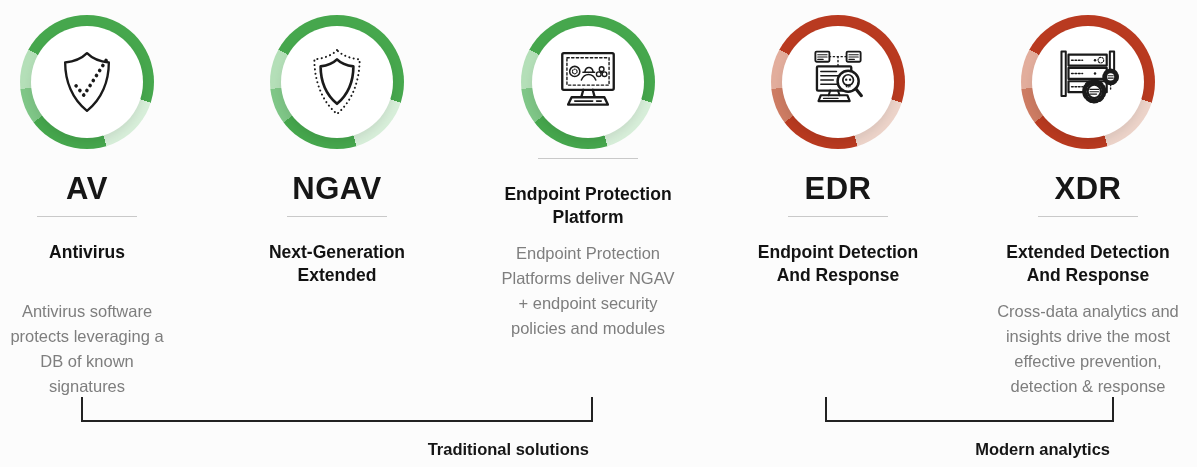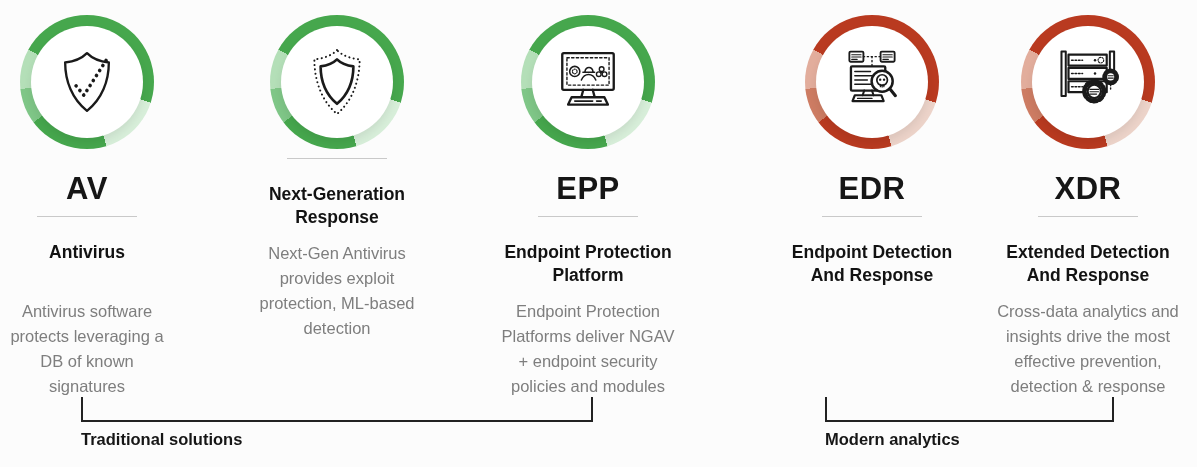--- a/index.html
+++ b/index.html
@@ -6,21 +6,21 @@
   body {
     width:1197px; height:467px; position:relative; overflow:hidden;
     background:#fcfcfc;
     font-family:"Liberation Sans", sans-serif;
     color:#161616;
   }
   .col { position:absolute; top:15px; width:250px; text-align:center; }
   .col-1 { left:-38px; }
   .col-2 { left:212px; }
   .col-3 { left:463px; }
-  .col-4 { left:747px;text-align:center; }
+  .col-4 { left:713px;text-align:center; }
   .col-5 { left:963px; }
 
   .ring {
     width:134px; height:134px; border-radius:50%;
     margin:0 auto; display:flex; align-items:center; justify-content:center;
   }
   .ring-green {
     background: conic-gradient(#46a74d 0deg 108deg, #d7eed9 108deg 163deg,
       #46a74d 163deg 233deg, #7fc687 233deg 264deg, #b4dfb8 264deg 299deg, #46a74d 299deg 360deg);
   }
@@ -52,22 +52,22 @@
     white-space:pre-line; width:240px; margin:0 auto;
   }
 
   .bracket {
     position:absolute; top:397px; height:23px;
     border-left:2px solid #222; border-right:2px solid #222; border-bottom:2px solid #222;
   }
   .bracket-traditional { left:81px;  width:508px; }
   .bracket-modern      { left:825px; width:285px; }
   .bracket-label {
-    position:absolute; top:430px; font-size:16.5px; font-weight:700;
-    text-align:left; color:#161616;
+    position:absolute; top:440px; font-size:16.5px; font-weight:700;
+    text-align:right; color:#161616;
   }
   .label-traditional { left:81px;  width:508px; }
   .label-modern      { left:825px; width:285px; }
 </style>
 </head>
 <body>
 
 <div class="col col-1">
   <div class="ring ring-green">
     <div class="ring-inner">
@@ -92,27 +92,24 @@
   <div class="ring ring-green">
     <div class="ring-inner">
       <svg class="icon-svg" viewBox="0 0 100 100">
         <g stroke="#1a1a1a" fill="none" stroke-linecap="round" stroke-linejoin="round">
           <path d="M50 21 C45 26 37 29 29 30 C29 49 36 66 50 78 C64 66 71 49 71 30 C63 29 55 26 50 21 Z" stroke-width="3.4"></path>
           <path d="M50 9 C44 16 32 20 21 21 C21 48 30 74 50 91 C70 74 79 48 79 21 C68 20 56 16 50 9 Z" stroke-width="2.6" stroke-dasharray="0.1 5.5"></path>
         </g>
       </svg>
     </div>
   </div>
+  <div class="acronym">NGAV</div>
   <hr class="divider">
   <div class="subtitle">Next-Generation
-Response</div>
-  <div class="desc">Next-Gen Antivirus
-provides exploit
-protection, ML-based
-detection</div>
+Extended</div>
 </div>
 
 <div class="col col-3">
   <div class="ring ring-green">
     <div class="ring-inner">
       <svg class="icon-svg" viewBox="0 0 100 100">
         <g stroke="#1a1a1a" fill="none" stroke-linecap="round" stroke-linejoin="round">
           <rect x="17" y="13" width="66" height="47" rx="2" stroke-width="3"></rect>
           <rect x="23" y="19" width="54" height="35" stroke-width="1.8" stroke-dasharray="3 3"></rect>
           <circle cx="33" cy="36.5" r="6.5" stroke-width="2"></circle>
@@ -122,21 +119,20 @@
           <circle cx="63.8" cy="40" r="3" stroke-width="1.8"></circle>
           <circle cx="71.2" cy="40" r="3" stroke-width="1.8"></circle>
           <circle cx="67.5" cy="37.5" r="1.2" fill="#1a1a1a" stroke="none"></circle>
           <path d="M44 60 L41.5 69 M56 60 L58.5 69" stroke-width="3"></path>
           <path d="M29 69.5 H71 L75.5 79 H24.5 Z" stroke-width="3"></path>
           <path d="M33 74.5 H56 M61 74.5 H67" stroke-width="2"></path>
         </g>
       </svg>
     </div>
   </div>
-  <div class="acronym">EPP</div>
   <hr class="divider">
   <div class="subtitle">Endpoint Protection
 Platform</div>
   <div class="desc">Endpoint Protection
 Platforms deliver NGAV
 + endpoint security
 policies and modules</div>
 </div>
 
 <div class="col col-4">

